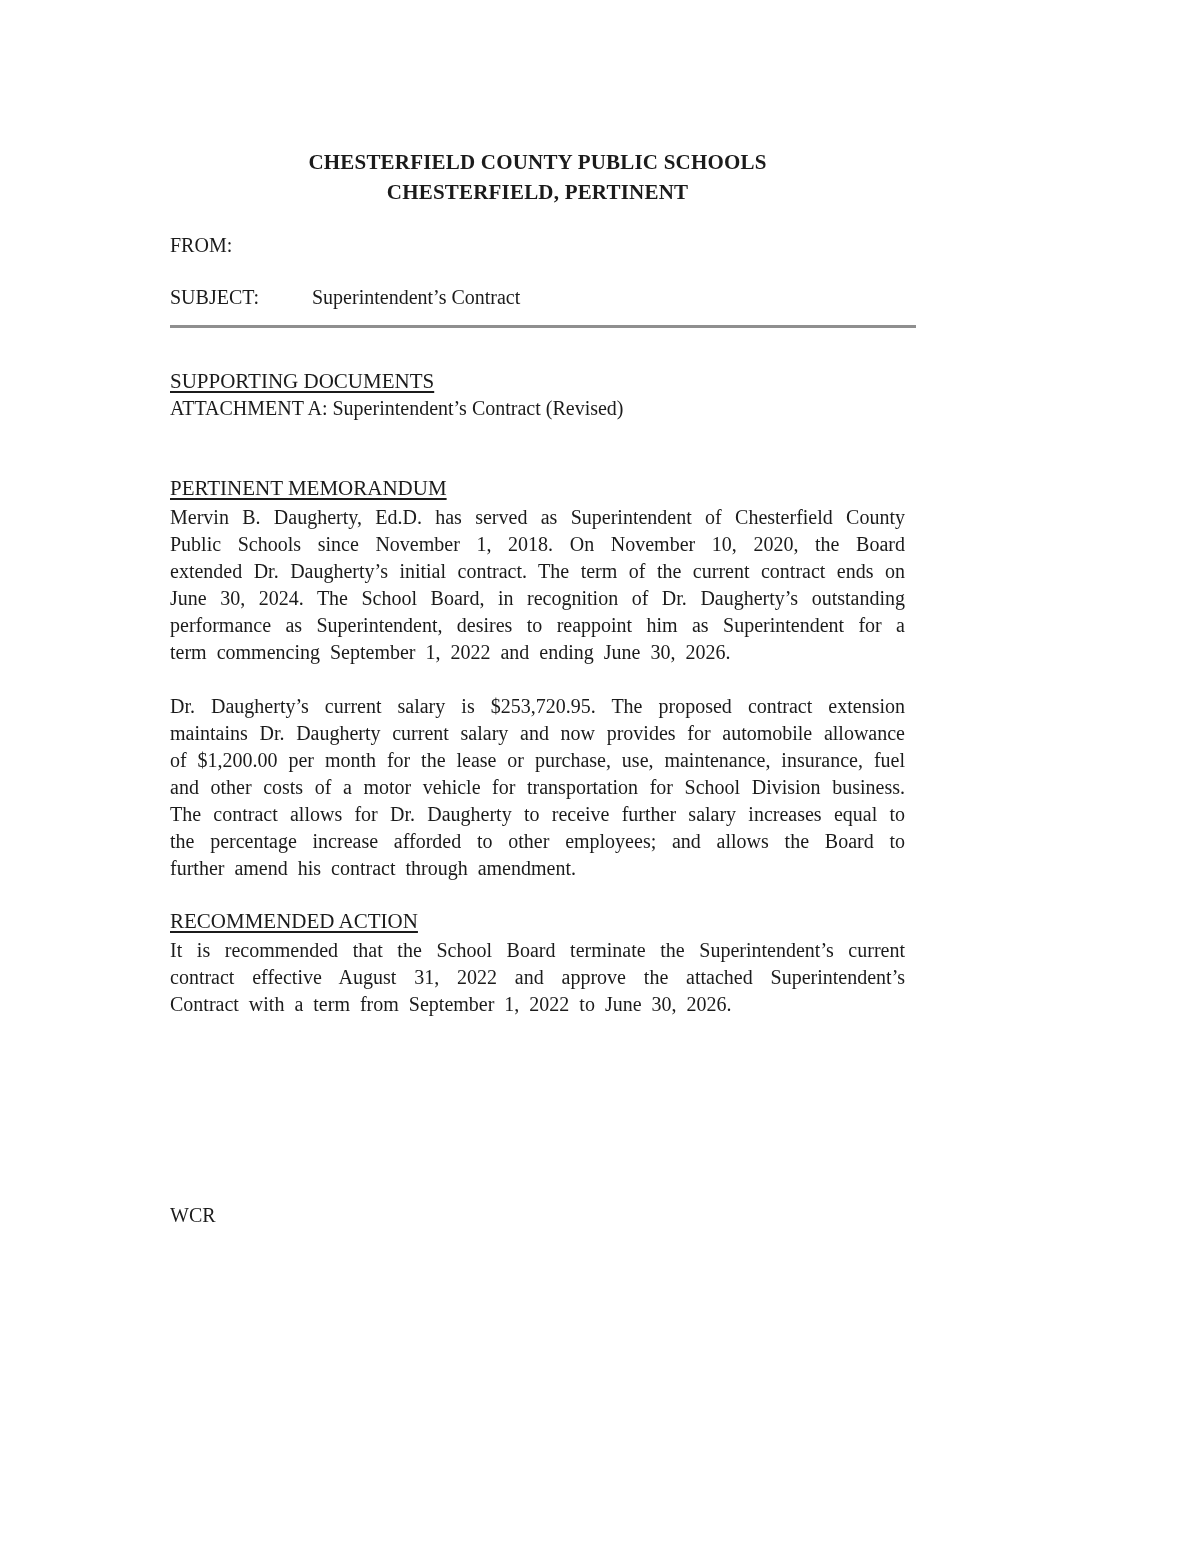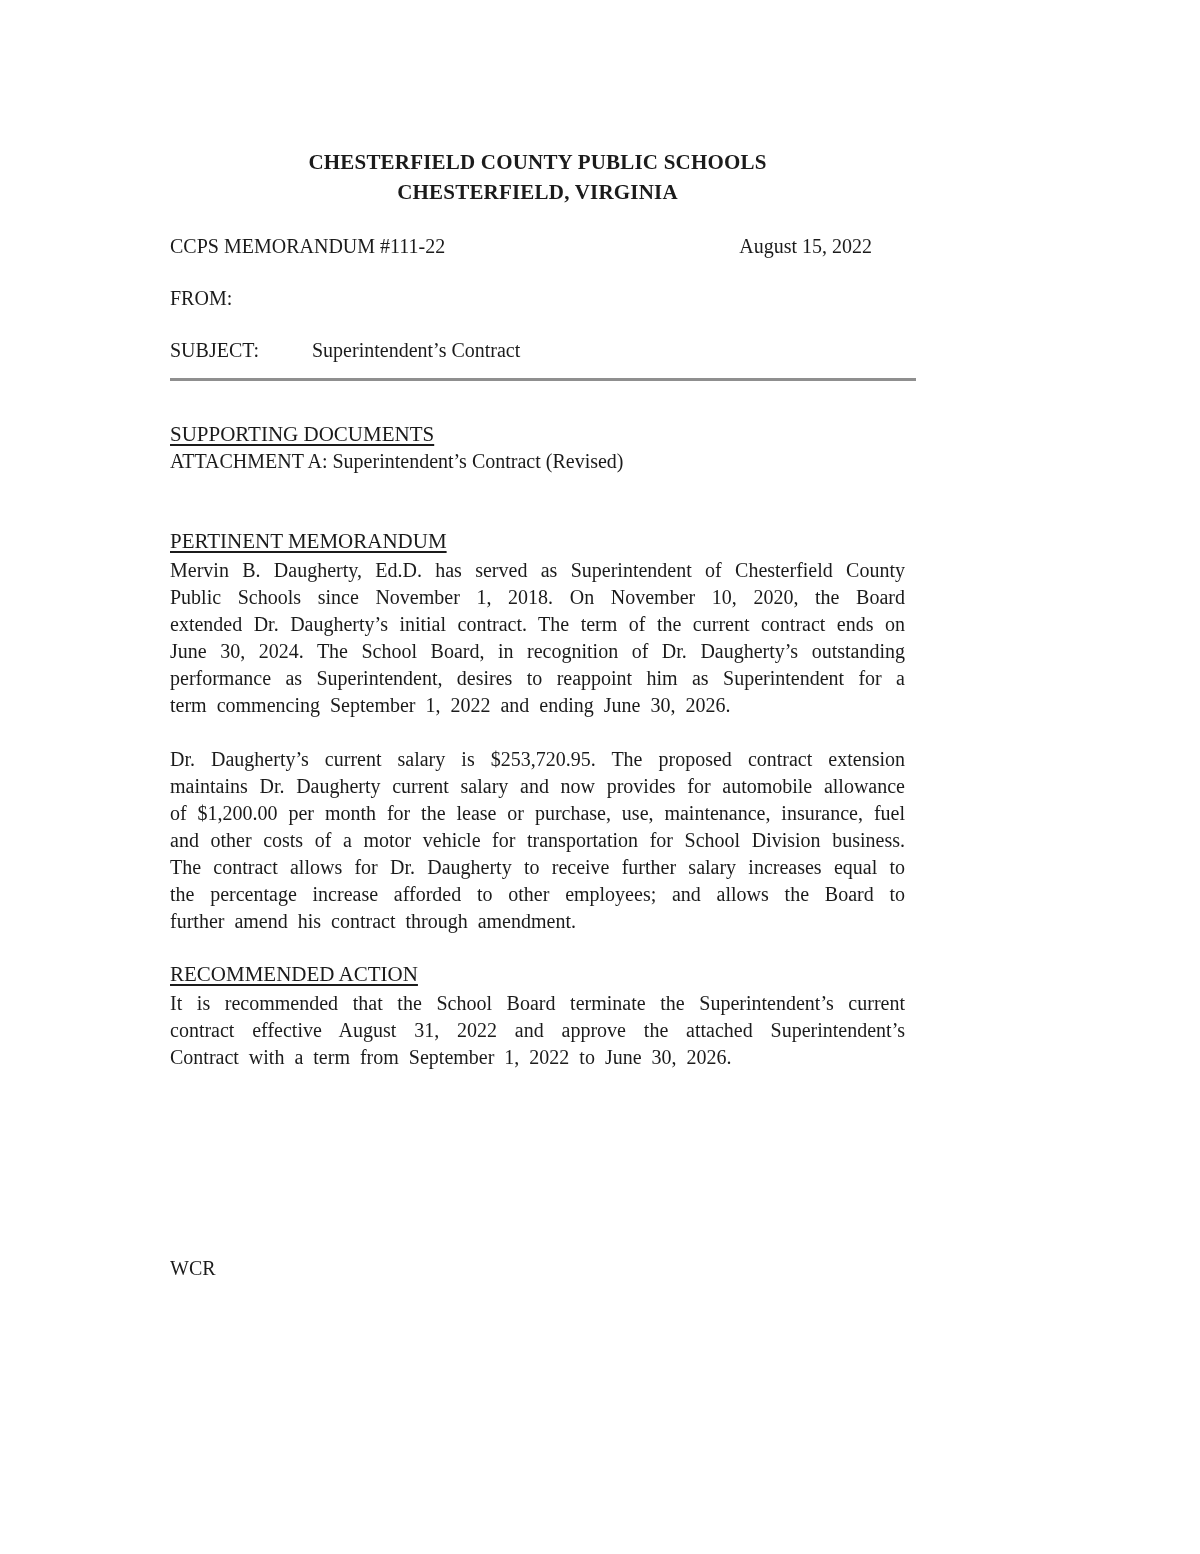--- a/index.html
+++ b/index.html
@@ -85,27 +85,23 @@
     margin-top: 184px;
   }
 </style>
 </head>
 <body>
 
 <div class="page">
 
   <header class="title-block">
     <div>CHESTERFIELD COUNTY PUBLIC SCHOOLS</div>
-    <div>CHESTERFIELD, VIRGINIA</div>
+    <div>CHESTERFIELD, PERTINENT</div>
   </header>
 
-  <div class="memo-row">
-    <span>CCPS MEMORANDUM #111-22</span>
-    <span class="memo-date">August 15, 2022</span>
-  </div>
 
 
   <div class="field-row">
     <span class="field-label">FROM:</span>
   </div>
 
   <div class="field-row">
     <span class="field-label">SUBJECT:</span>
     <span class="field-value">Superintendent’s Contract</span>
   </div>

